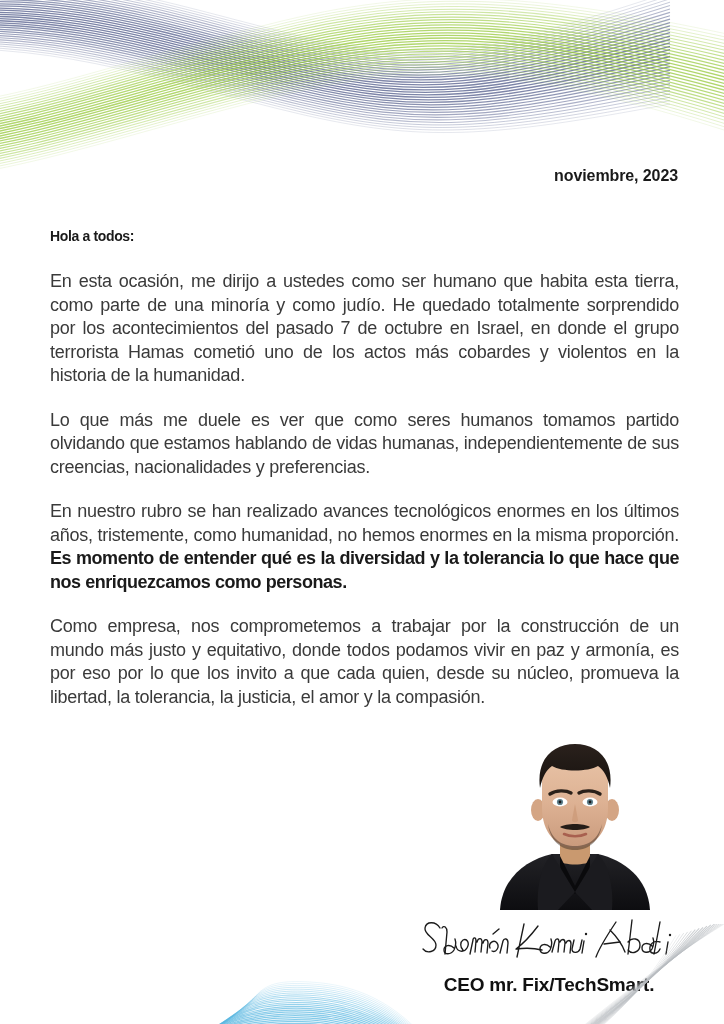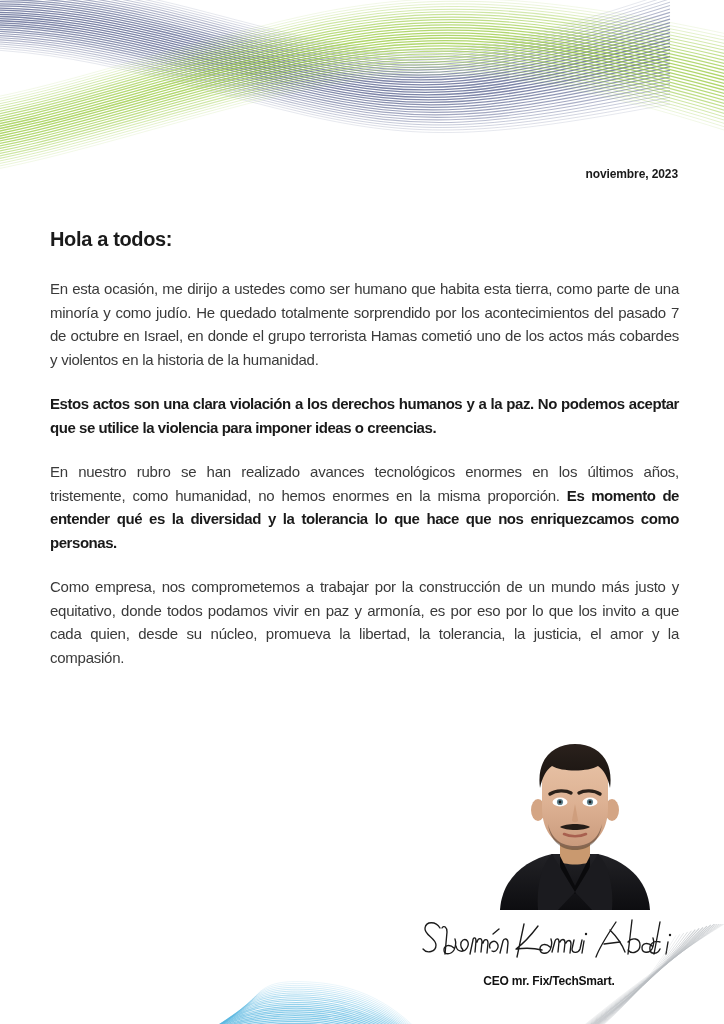--- a/index.html
+++ b/index.html
@@ -43,42 +43,42 @@
     bottom: -10px;
     width: 180px;
     height: 110px;
   }
 
   
   .date-line {
     position: absolute;
     top: 167px;
     right: 46px;
-    font-size: 12px;
+    font-size: 16px;
     font-weight: bold;
     color: #1a1a1a;
     letter-spacing: -0.1px;
   }
 
   
   .letter {
     position: absolute;
     top: 228px;
     left: 50px;
     width: 629px;
   }
   .salutation {
-    font-size: 20px;
+    font-size: 14px;
     font-weight: bold;
     color: #1a1a1a;
     letter-spacing: -0.35px;
     margin: 0 0 26px 0;
   }
   .para {
-    font-size: 15px;
+    font-size: 18px;
     line-height: 23.5px;
     color: #3a3a3a;
     text-align: justify;
     margin: 0 0 21px 0;
     letter-spacing: -0.25px;
     -webkit-hyphens: none;
     hyphens: none;
   }
   .para:last-child { margin-bottom: 16px; }
   .para.bold,
@@ -117,21 +117,21 @@
   .signature-name-alt {
     position: absolute;
     width: 1px;
     height: 1px;
     overflow: hidden;
     clip: rect(0 0 0 0);
     white-space: nowrap;
   }
   .job-title {
     margin-top: 4px;
-    font-size: 12px;
+    font-size: 19px;
     font-weight: bold;
     color: #111111;
     letter-spacing: -0.2px;
   }
 </style>
 </head>
 <body>
 
 <div class="page">
 
@@ -207,22 +207,22 @@
   </svg>
 
   <div class="date-line">noviembre, 2023</div>
 
   <div class="letter">
 
     <p class="salutation">Hola a todos:</p>
 
     <p class="para">En esta ocasión, me dirijo a ustedes como ser humano que habita esta tierra, como parte de una minoría y como judío. He quedado totalmente sorprendido por los acontecimientos del pasado 7 de octubre en Israel, en donde el grupo terrorista Hamas cometió uno de los actos más cobardes y violentos en la historia de la humanidad.</p>
 
-
-    <p class="para bold">Estos actos son una clara violación a los derechos humanos y a la paz. No podemos aceptar que se utilice la violencia para imponer ideas o creencias.</p>
+    <p class="para">Lo que más me duele es ver que como seres humanos tomamos partido olvidando que estamos hablando de vidas humanas, independientemente de sus creencias, nacionalidades y preferencias.</p>
+
 
     <p class="para"><span>En nuestro rubro se han realizado avances tecnológicos enormes en los últimos años, tristemente, como humanidad, no hemos enormes en la misma proporción. </span><span class="bold">Es momento de entender qué es la diversidad y la tolerancia lo que hace que nos enriquezcamos como personas.</span></p>
 
     <p class="para">Como empresa, nos comprometemos a trabajar por la construcción de un mundo más justo y equitativo, donde todos podamos vivir en paz y armonía, es por eso por lo que los invito a que cada quien, desde su núcleo, promueva la libertad, la tolerancia, la justicia, el amor y la compasión.</p>
   </div>
 
   <div class="photo-wrap">
     <svg class="photo-svg" viewBox="0 0 178 174" aria-hidden="true">
       <defs>
         <linearGradient id="skinG" x1="0" y1="0" x2="0" y2="1">

